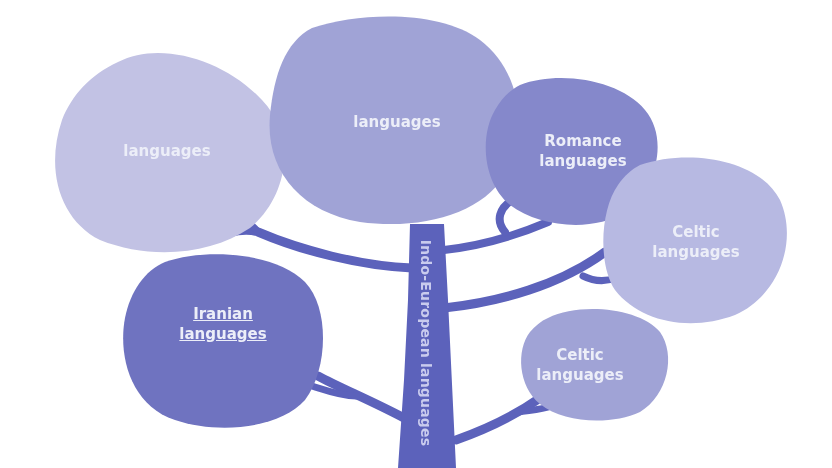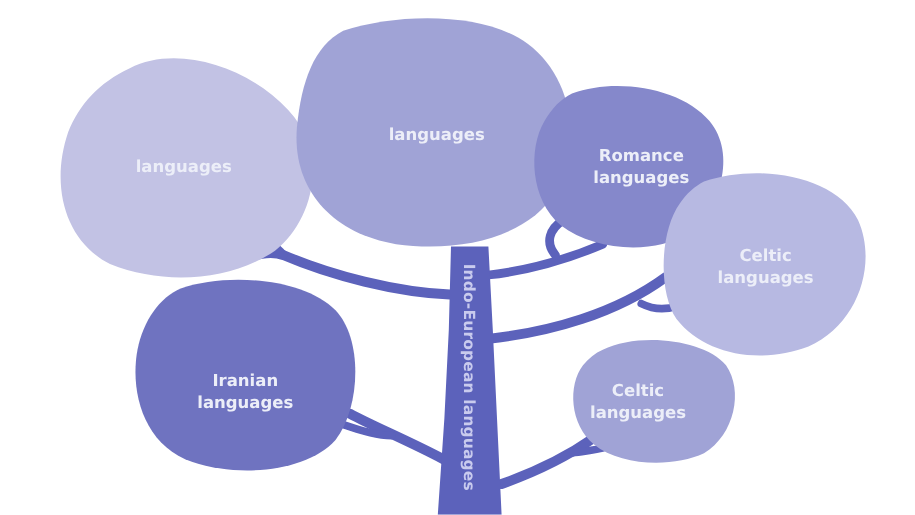--- a/index.html
+++ b/index.html
@@ -92,21 +92,21 @@
 <div class="bubble-label" style="left:571px; top:151px;margin-left:12px;">
   <span>Romance</span>
   <span>languages</span>
 </div>
 
 <div class="bubble-label" style="left:696px; top:242px;">
   <span>Celtic</span>
   <span>languages</span>
 </div>
 
-<div class="bubble-label" style="left:223px; top:356px;">
+<div class="bubble-label" style="left:223px; top:324px;text-decoration:underline;">
   <span>Iranian</span>
   <span>languages</span>
 </div>
 
 <div class="bubble-label" style="left:580px; top:365px;">
   <span>Celtic</span>
   <span>languages</span>
 </div>
 
 <div class="trunk-label">Indo-European languages</div>

